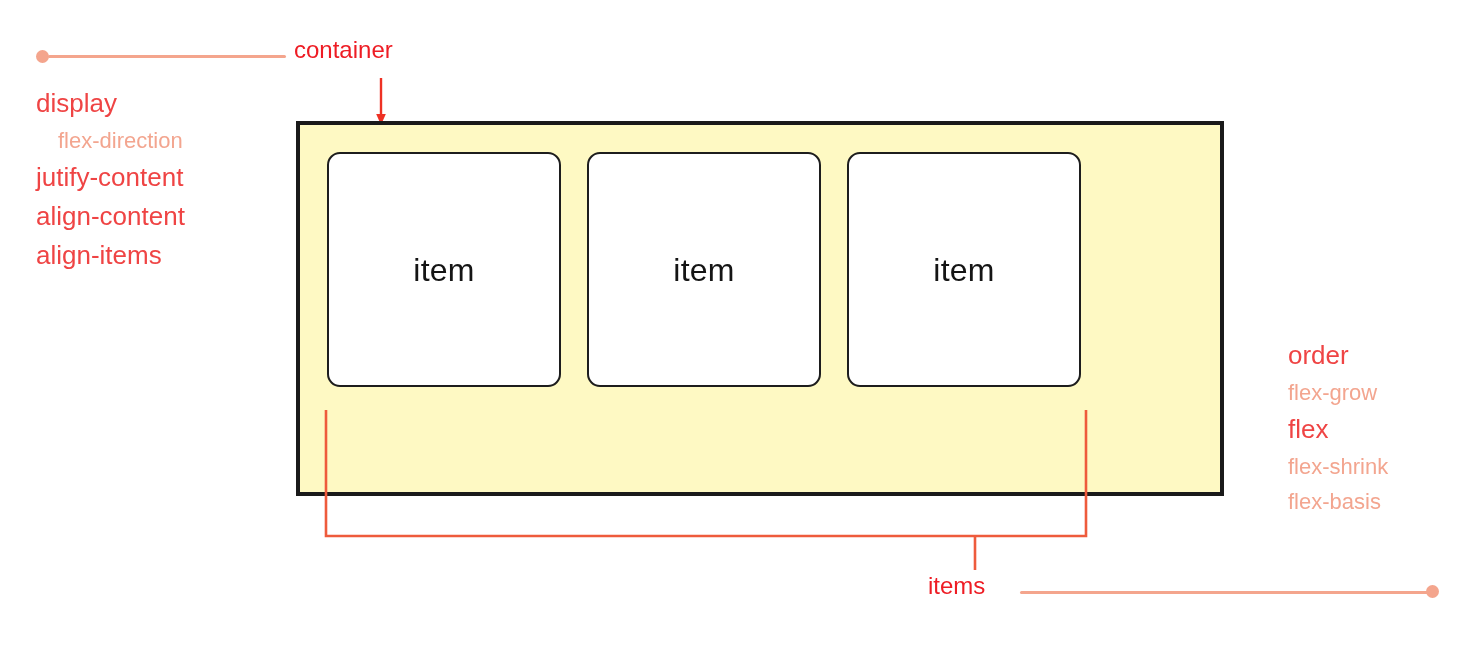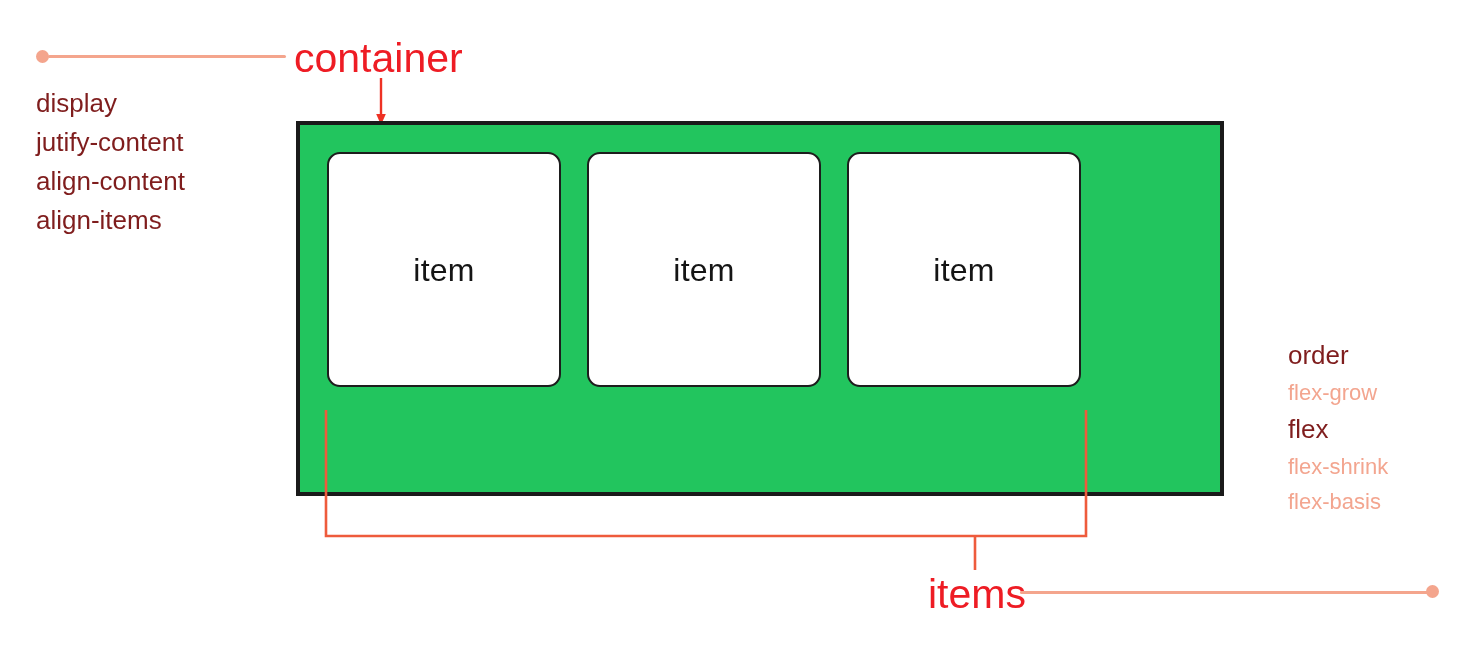--- a/index.html
+++ b/index.html
@@ -21,21 +21,21 @@
   }
 
   
   .flex-container {
     position: absolute;
     left: 296px;
     top: 121px;
     width: 928px;
     height: 375px;
     box-sizing: border-box;
-    background: #22c55e;
+    background: #fef9c3;
     border: 4px solid #1a1a1a;
     display: flex;
     flex-direction: row;
     align-items: flex-start;
     justify-content: flex-start;
     padding: 27px 0 0 27px;
   }
 
   .flex-item {
     box-sizing: border-box;
@@ -65,38 +65,38 @@
     width: 250px;
   }
   .prop-list-right {
     position: absolute;
     left: 1288px;
     top: 336px;
     width: 175px;
     text-align: left;
   }
   .prop {
-    color: #7f1d1d;
+    color: #ef4444;
     font-size: 26px;
     line-height: 39px;
     white-space: nowrap;
   }
   .prop.sub {
     font-size: 22px;
     color: #f3a58f;
     line-height: 35px;
   }
   .prop-list-left .prop.sub { padding-left: 22px; }
   .prop-list-right .prop.sub { padding-right: 0px; }
 
   
   .annot-label {
     position: absolute;
     color: #ee1c24;
-    font-size: 41px;
+    font-size: 24px;
     line-height: 1;
     white-space: nowrap;
     text-align: right;
   }
   #label-container { left: 294px; top: 38px; }
   #label-items { left: 928px; top: 574px; }
 
   
   .leader-line {
     position: absolute;
@@ -144,20 +144,21 @@
 
   <div class="annot-label" id="label-container">container</div>
 
   <svg id="arrow-container" viewBox="0 0 20 48">
     <line x1="10" y1="0" x2="10" y2="38" stroke="#ee3124" stroke-width="2.4"></line>
     <polygon points="10,47 5.2,36 14.8,36" fill="#ee3124"></polygon>
   </svg>
 
   <div class="prop-list-left">
     <div class="prop">display</div>
+    <div class="prop sub">flex-direction</div>
     <div class="prop">jutify-content</div>
     <div class="prop">align-content</div>
     <div class="prop">align-items</div>
   </div>
 
   <div class="flex-container">
     <div class="flex-item">
       <span class="flex-item-label">item</span>
     </div>
     <div class="flex-item">

